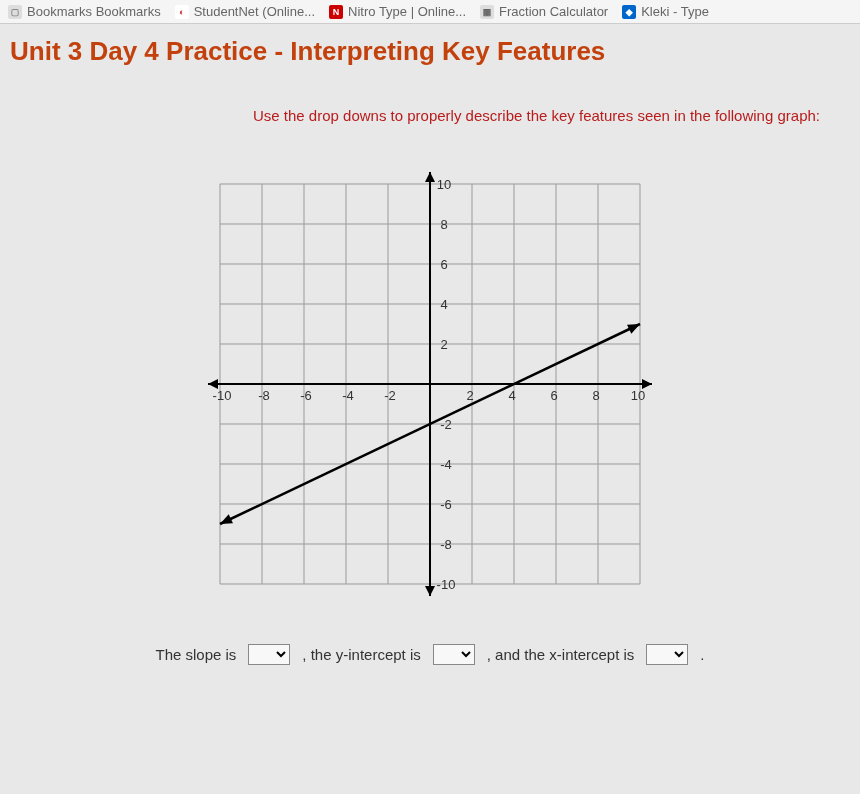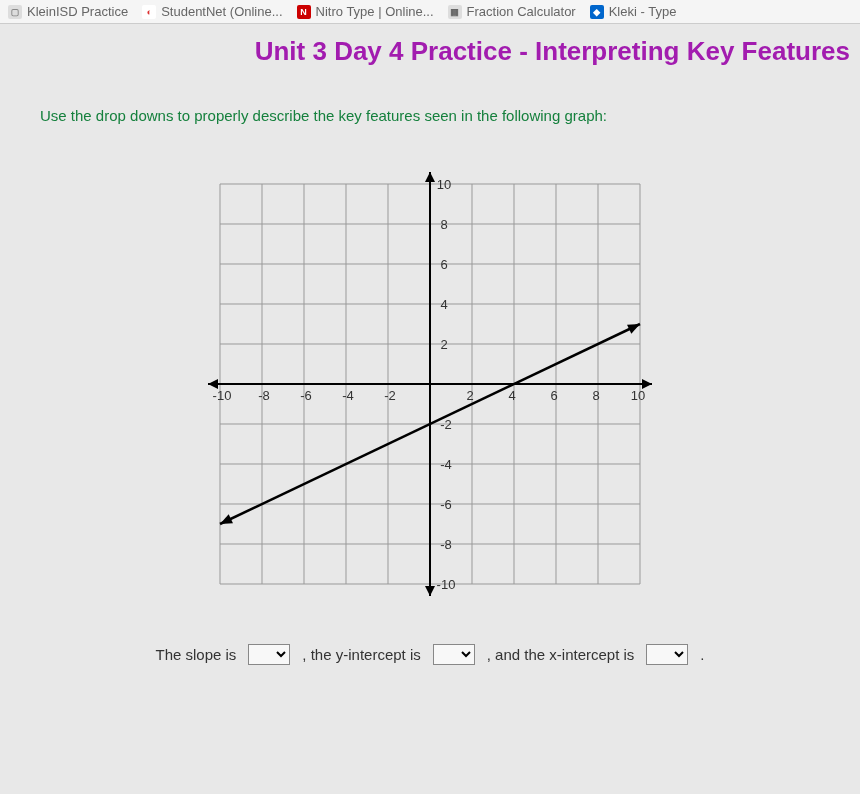--- a/index.html
+++ b/index.html
@@ -34,30 +34,30 @@
       display: flex;
       align-items: center;
       justify-content: center;
       font-size: 9px;
       font-weight: bold;
     }
     .content {
       padding: 12px 10px 10px 10px;
     }
     .page-title {
-      text-align: right;
+      text-align: left;
       font-size: 26px;
       font-weight: 600;
-      color: #a21caf;
+      color: #c2410c;
       margin-bottom: 40px;
     }
     .instructions {
-      text-align: left;
+      text-align: right;
       font-size: 15px;
-      color: #15803d;
+      color: #b91c1c;
       margin-bottom: 30px;
       padding: 0 30px;
     }
     .graph-wrap {
       display: flex;
       justify-content: center;
       margin-bottom: 30px;
     }
     svg.graph {
       width: 480px;
@@ -80,21 +80,21 @@
       padding: 1px 0;
       min-width: 42px;
     }
   </style>
 </head>
 <body>
 
 <div class="bookmarks-bar" id="bookmarks-bar">
     <div class="bookmark">
       <span class="favicon" style="background: rgb(221, 221, 221); color: rgb(136, 136, 136);">▢</span>
-      <span>KleinISD Practice</span>
+      <span>Bookmarks Bookmarks</span>
     </div>
     <div class="bookmark">
       <span class="favicon" style="background: rgb(255, 255, 255); color: rgb(221, 51, 51);">◐</span>
       <span>StudentNet (Online...</span>
     </div>
     <div class="bookmark">
       <span class="favicon" style="background: rgb(204, 0, 0); color: rgb(255, 255, 255);">N</span>
       <span>Nitro Type | Online...</span>
     </div>
     <div class="bookmark">

